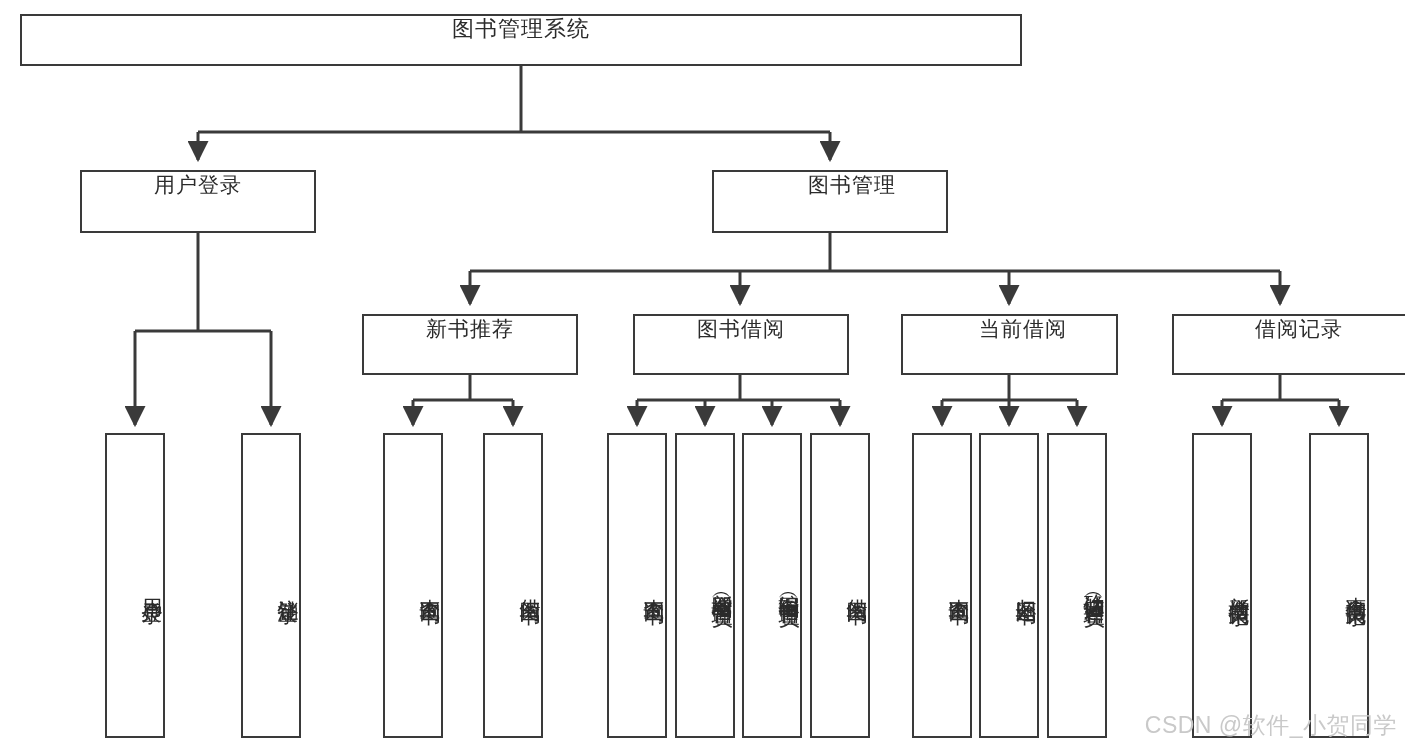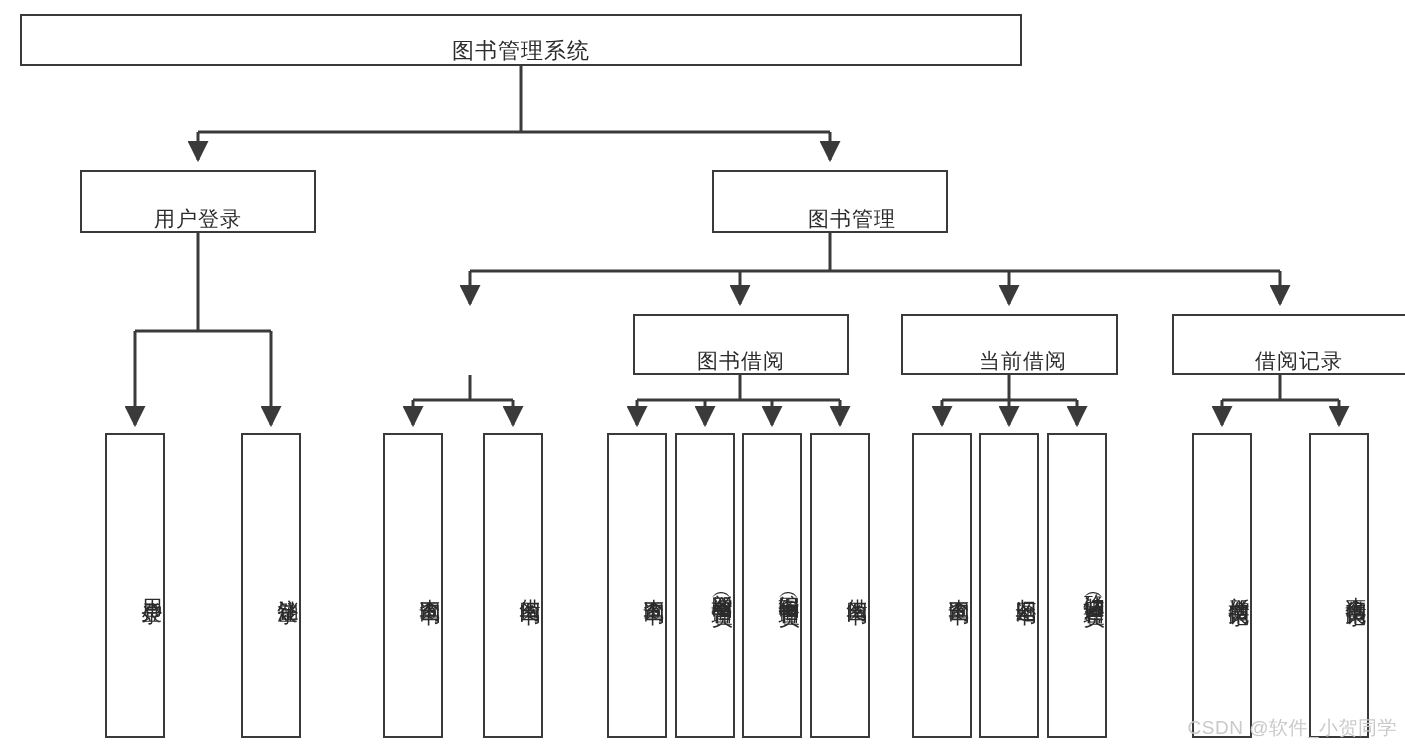--- a/index.html
+++ b/index.html
@@ -24,21 +24,21 @@
     width: 1405px;
     height: 747px;
     pointer-events: none;
   }
   .node {
     position: absolute;
     box-sizing: border-box;
     background: #ffffff;
     border: 2px solid #3a3a3a;
     display: flex;
-    align-items: flex-end;
+    align-items: flex-start;
     justify-content: center;
     color: #2b2b2b;
   }
   .node.h {
     font-size: 21px;
     letter-spacing: 1px;
     line-height: 1.2;
   }
   .node.root {
     font-size: 22px;
@@ -56,21 +56,21 @@
     writing-mode: vertical-rl;
     text-orientation: upright;
     display: block;
     text-align: center;
     line-height: 1.05;
   }
   .watermark {
     position: absolute;
     right: 8px;
     bottom: 6px;
-    font-size: 19px;
+    font-size: 23px;
     color: #c9c9c9;
     letter-spacing: 0.5px;
     white-space: nowrap;
   }
 </style>
 </head>
 <body>
 
 <div id="canvas">
 
@@ -128,20 +128,23 @@
     <span>图书管理系统</span>
   </div>
 
   <div class="node h" style="left:80px; top:170px; width:236px; height:63px;">
     <span>用户登录</span>
   </div>
   <div class="node h" style="left:712px; top:170px; width:236px; height:63px;padding-left:44px;">
     <span>图书管理</span>
   </div>
 
+  <div class="node h" style="left:362px; top:314px; width:216px; height:61px;">
+    <span>新书推荐</span>
+  </div>
   <div class="node h" style="left:633px; top:314px; width:216px; height:61px;">
     <span>图书借阅</span>
   </div>
   <div class="node h" style="left:901px; top:314px; width:217px; height:61px;padding-left:27px;">
     <span>当前借阅</span>
   </div>
   <div class="node h" style="left:1172px; top:314px; width:254px; height:61px;">
     <span>借阅记录</span>
   </div>
 

